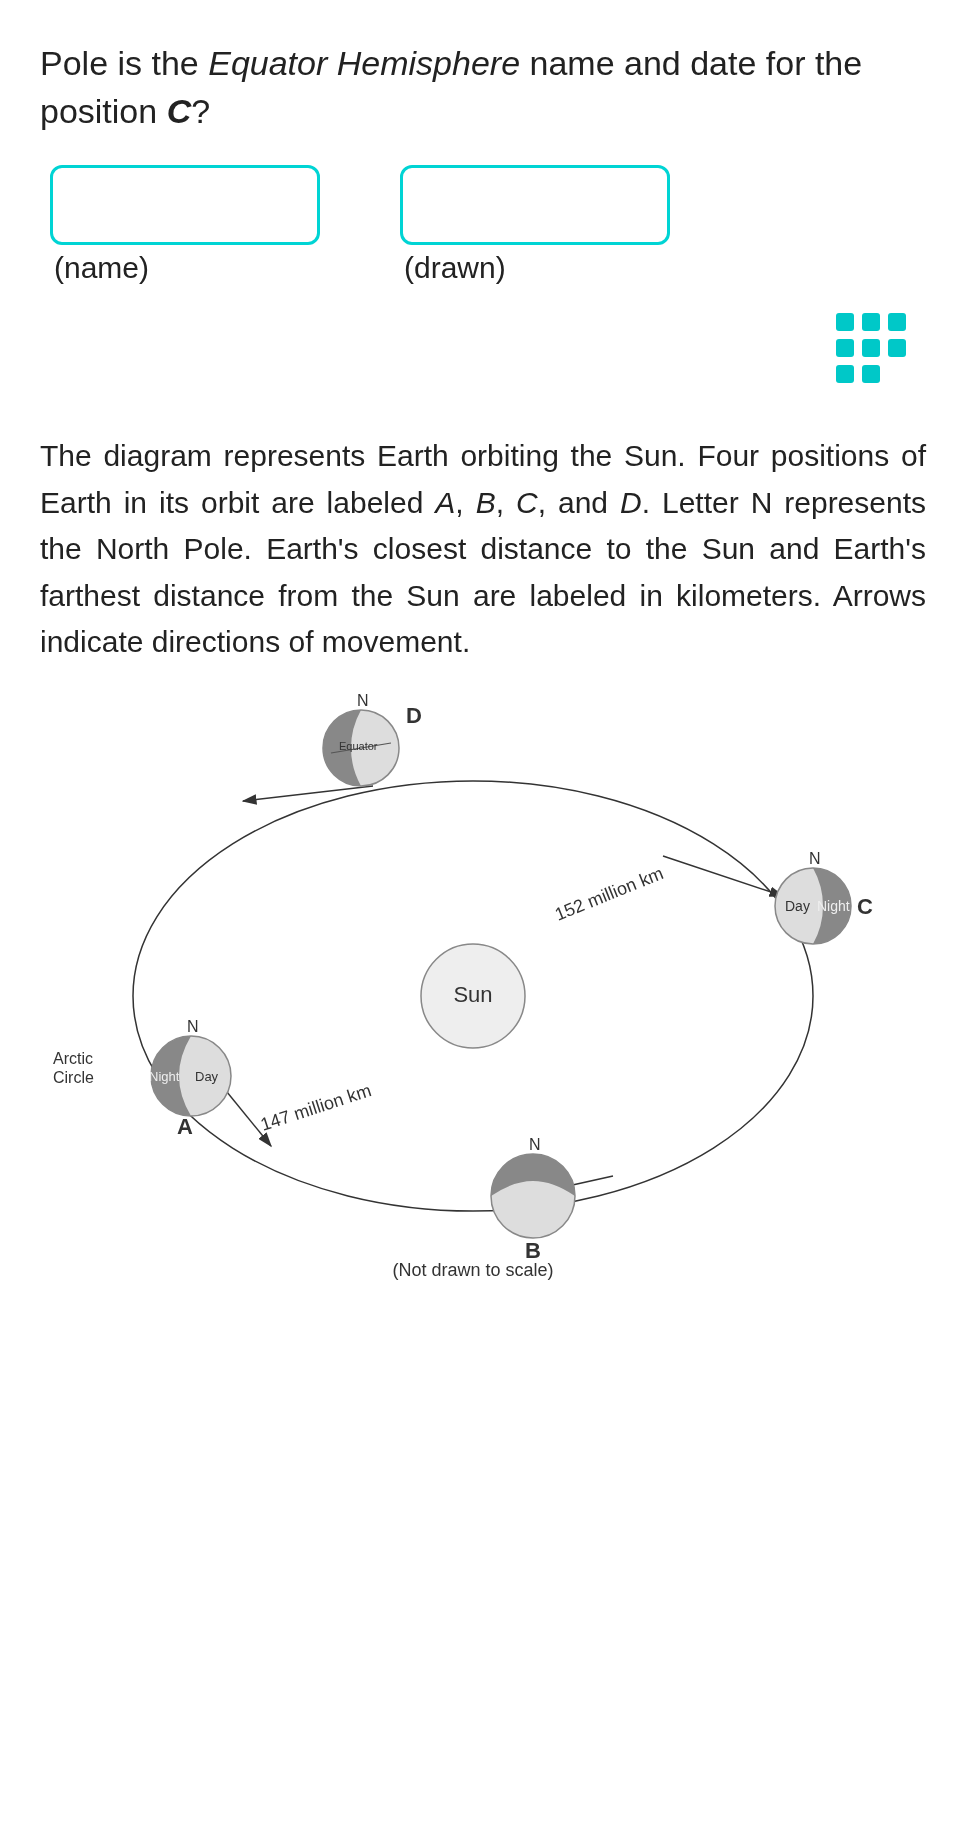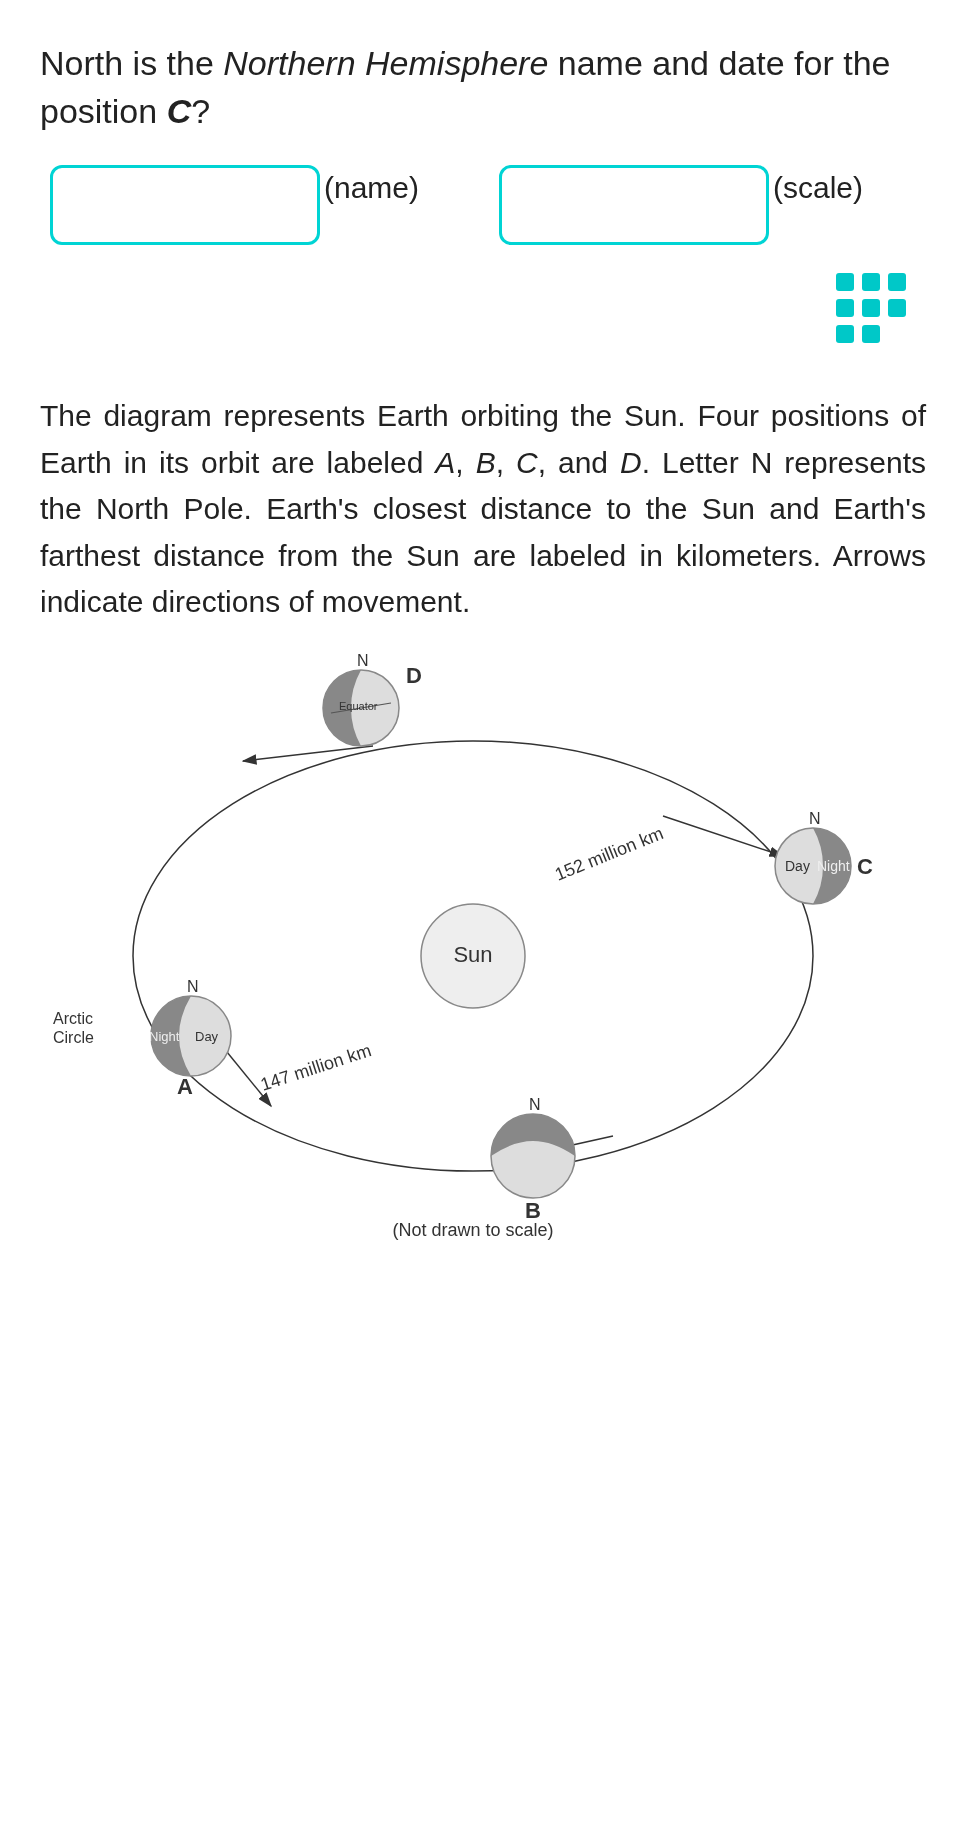--- a/index.html
+++ b/index.html
@@ -27,21 +27,21 @@
     }
     .input-row {
       display: flex;
       flex-direction: row;
       gap: 80px;
       margin-bottom: 10px;
       margin-left: 10px;
     }
     .input-box-group {
       display: flex;
-      flex-direction: row;
+      flex-direction: column;
       align-items: flex-start;
     }
     .answer-input {
       width: 270px;
       height: 80px;
       border: 3px solid #00d4d4;
       border-radius: 12px;
       background: #fff;
       outline: none;
       font-size: 28px;
@@ -86,31 +86,31 @@
     }
     .diagram-container svg {
       width: 100%;
       height: 100%;
     }
   </style>
 </head>
 <body>
 
 <p class="question-text">
-  <span>North is the </span><em>Northern Hemisphere</em><span> name and date for the position </span><strong>C</strong><span>?</span>
+  <span>Pole is the </span><em>Equator Hemisphere</em><span> name and date for the position </span><strong>C</strong><span>?</span>
 </p>
 
 <div class="input-row">
   <div class="input-box-group">
     <input class="answer-input" type="text" style="">
     <span class="input-label">(name)</span>
   </div>
   <div class="input-box-group">
     <input class="answer-input" type="text" style="">
-    <span class="input-label">(scale)</span>
+    <span class="input-label">(drawn)</span>
   </div>
 </div>
 
 <div style="display:flex; justify-content:flex-end; margin-top:18px;">
   <div class="dots-grid">
     <div class="dot"></div>
     <div class="dot"></div>
     <div class="dot"></div>
     <div class="dot"></div>
     <div class="dot"></div>

